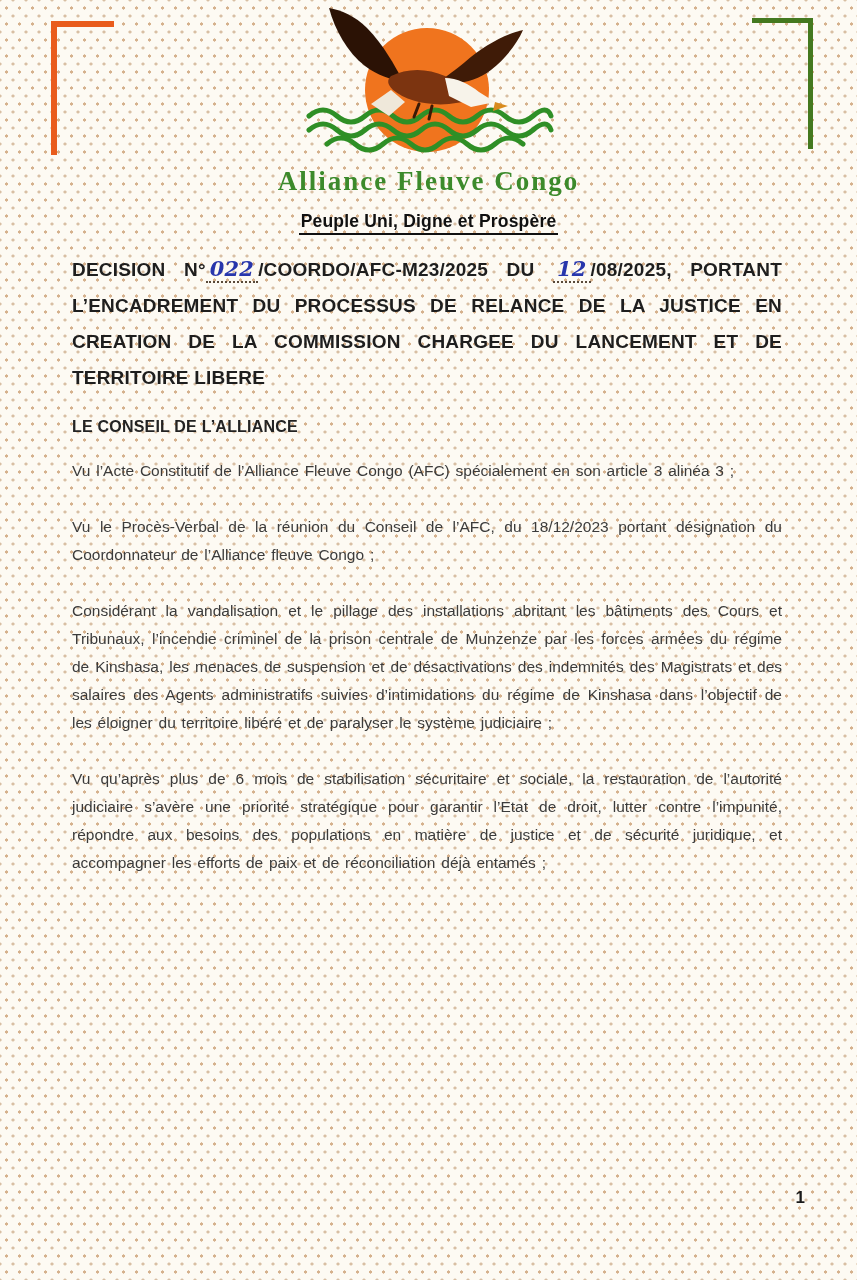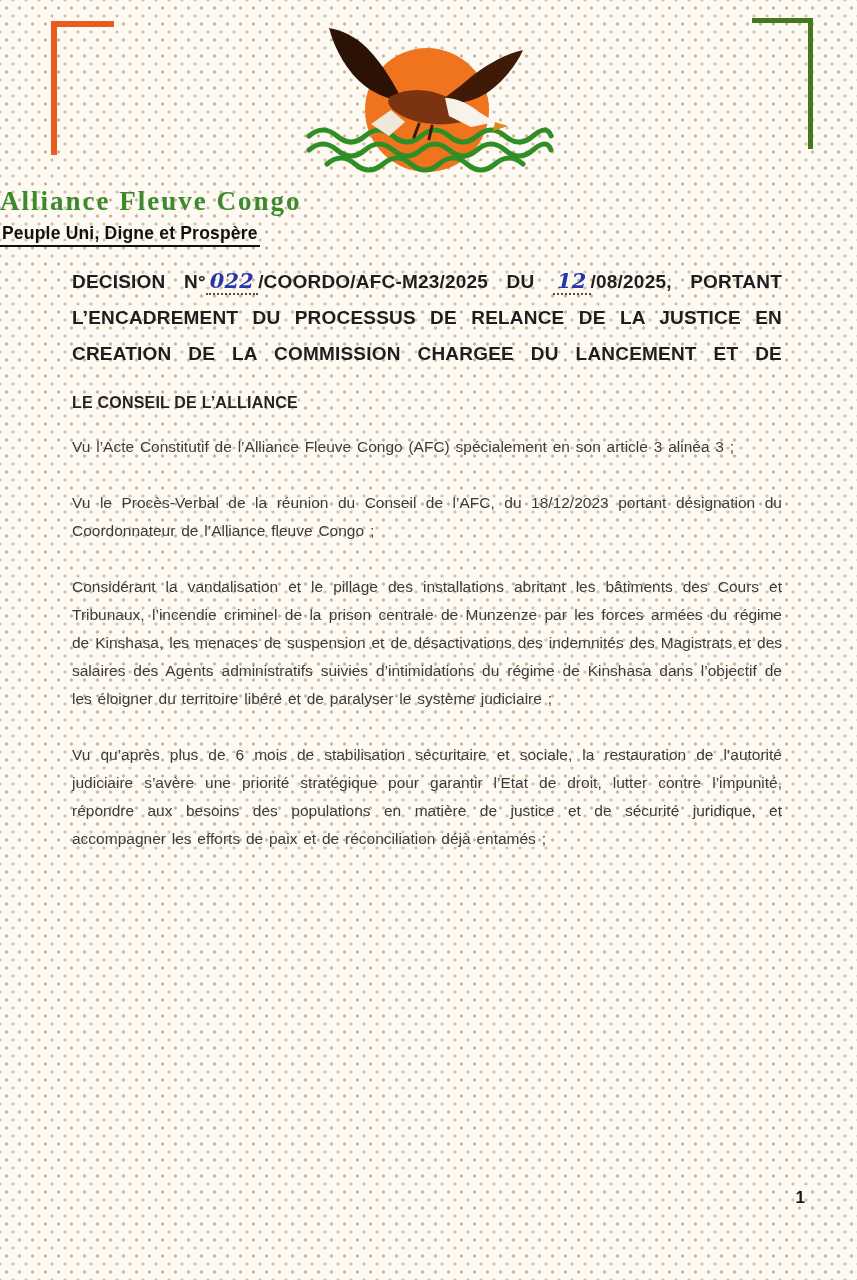--- a/index.html
+++ b/index.html
@@ -12,26 +12,26 @@
       radial-gradient(rgba(172,118,66,.45) 1.1px, transparent 1.6px);
     background-size:13px 16px,13px 16px;
     background-position:0 0,6.5px 8px;
   }
   
   .corner-tl{position:absolute;left:51px;top:21px;width:57px;height:128px;
     border-left:6px solid #e95c1d;border-top:6px solid #e95c1d;}
   .corner-tr{position:absolute;right:44px;top:18px;width:56px;height:126px;
     border-right:5px solid #44791f;border-top:5px solid #44791f;}
   
-  header{position:relative;padding-top:24px;}
+  header{position:relative;text-align:center;padding-top:4px;}
   .logo-svg{display:block;margin:0 auto;}
   .org-name{font-family:"Liberation Serif",serif;font-weight:bold;
     font-size:27px;color:#3c8a2b;letter-spacing:2px;margin-top:2px;}
   .slogan{display:inline-block;font-weight:bold;font-size:17.5px;color:#101010;
-    border-bottom:2.5px solid #101010;padding:0 2px 1px 2px;letter-spacing:.2px;margin-top:6px;}
+    border-bottom:2.5px solid #101010;padding:0 2px 1px 2px;letter-spacing:.2px;margin-top:14px;}
   
   main{margin:16px 75px 0 72px;}
   h1{margin:0;font-size:19px;font-weight:bold;color:#1e1e1e;line-height:36px;letter-spacing:.2px;}
   .t-line{display:block;}
   .t-just{text-align:justify;text-align-last:justify;}
   .hw{font-family:"DejaVu Serif",serif;font-style:italic;font-weight:bold;
     color:#2836ac;font-size:21px;padding:0 4px;border-bottom:2px dotted #5a4a3a;}
   h2{margin:22px 0 21px 0;font-size:16px;font-weight:bold;color:#232323;letter-spacing:.2px;}
   p{margin:0 0 28px 0;font-size:15.5px;line-height:28px;color:#3b3b3b;
     text-align:justify;word-spacing:1.5px;}
@@ -65,20 +65,21 @@
     <div>
       <span class="slogan">Peuple Uni, Digne et Prospère</span>
     </div>
   </header>
 
   <main>
     <h1>
       <span class="t-line t-just"><span>DECISION N°</span><span class="hw">022</span><span>/COORDO/AFC-M23/2025 DU</span> <span class="hw">12</span><span>/08/2025, PORTANT</span></span>
       <span class="t-line t-just">L’ENCADREMENT DU PROCESSUS DE RELANCE DE LA JUSTICE EN</span>
       <span class="t-line t-just">CREATION DE LA COMMISSION CHARGEE DU LANCEMENT ET DE</span>
+      <span class="t-line">TERRITOIRE LIBERE</span>
     </h1>
 
     <h2>LE CONSEIL DE L’ALLIANCE</h2>
 
     <p>Vu l’Acte Constitutif de l’Alliance Fleuve Congo (AFC) spécialement en son article 3 alinéa 3 ;</p>
     <p>Vu le Procès-Verbal de la réunion du Conseil de l’AFC, du 18/12/2023 portant désignation du Coordonnateur de l’Alliance fleuve Congo ;</p>
     <p>Considérant la vandalisation et le pillage des installations abritant les bâtiments des Cours et Tribunaux, l’incendie criminel de la prison centrale de Munzenze par les forces armées du régime de Kinshasa, les menaces de suspension et de désactivations des indemnités des Magistrats et des salaires des Agents administratifs suivies d’intimidations du régime de Kinshasa dans l’objectif de les éloigner du territoire libéré et de paralyser le système judiciaire ;</p>
     <p>Vu qu’après plus de 6 mois de stabilisation sécuritaire et sociale, la restauration de l’autorité judiciaire s’avère une priorité stratégique pour garantir l’Etat de droit, lutter contre l’impunité, répondre aux besoins des populations en matière de justice et de sécurité juridique, et accompagner les efforts de paix et de réconciliation déjà entamés ;</p>
 
   </main>

